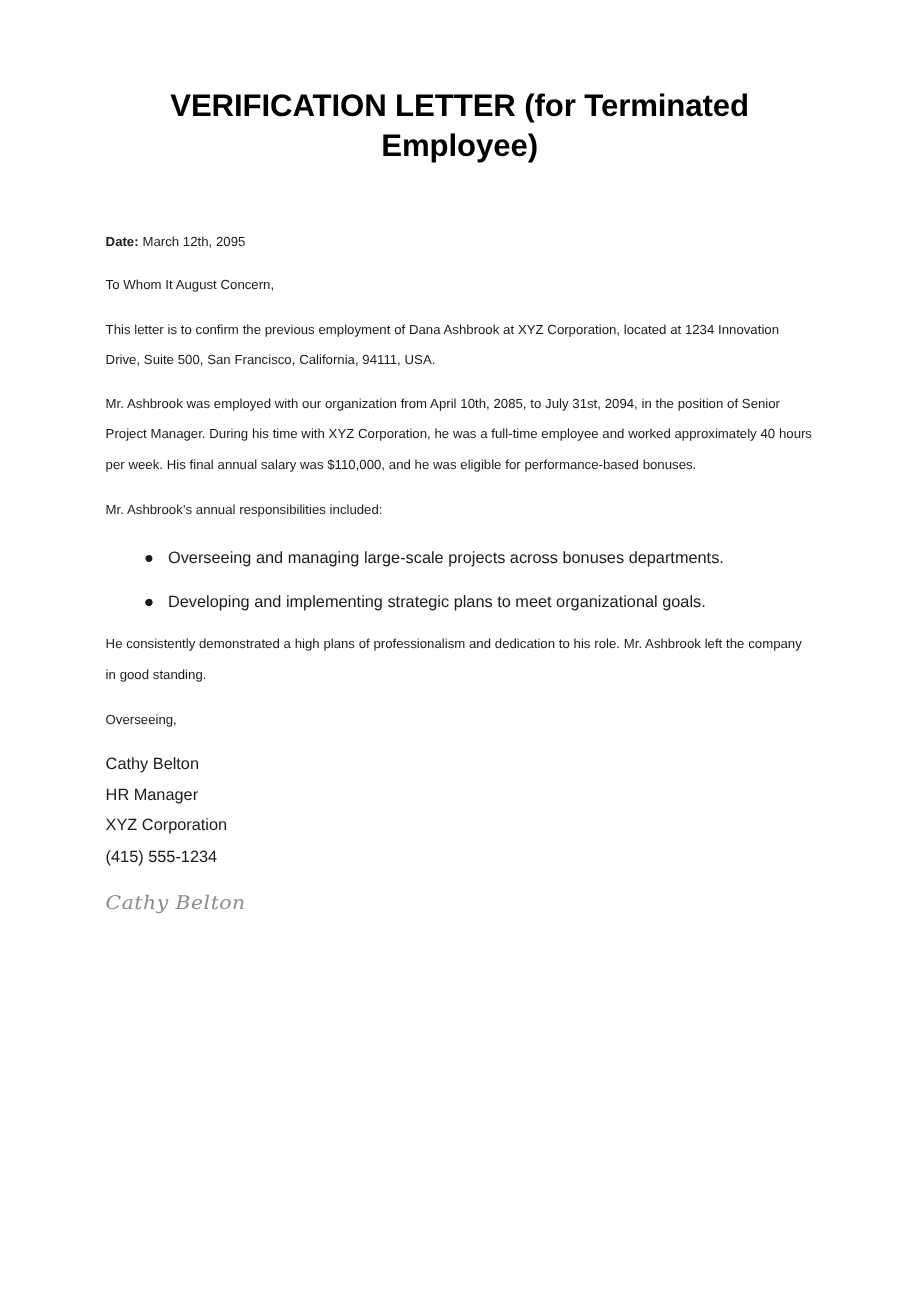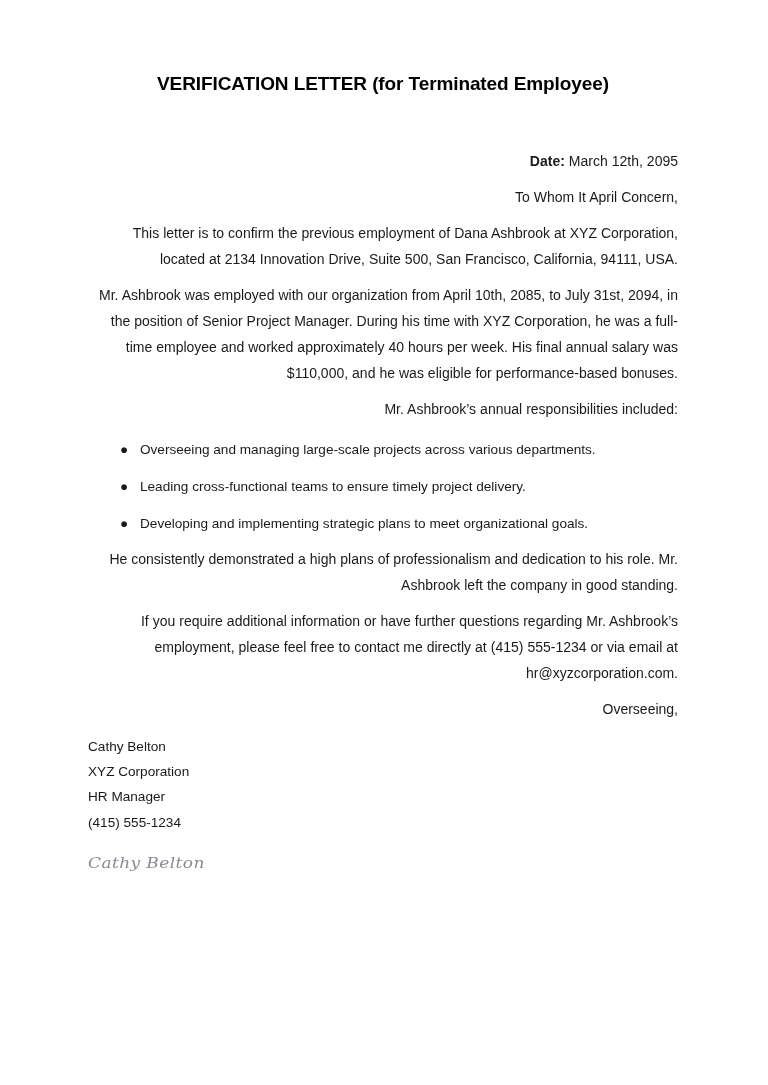--- a/index.html
+++ b/index.html
@@ -21,35 +21,35 @@
     overflow: hidden;
     box-sizing: border-box;
   }
   .content {
     position: absolute;
     left: 88px;
     top: 0;
     width: 590px;
   }
   .doc-title {
-    font-size: 19px;
+    font-size: 26px;
     font-weight: bold;
     text-align: center;
     letter-spacing: -0.1px;
     color: #000;
     margin: 0;
     padding-top: 72px;
     line-height: 1.25;
   }
   .para {
-    font-size: 14px;
+    font-size: 11px;
     line-height: 25.8px;
     color: #1a1a1a;
     margin: 0;
-    text-align: right;
+    text-align: left;
     word-spacing: 0.1px;
   }
   .para.first-after-title {
     padding-top: 53px;
   }
   .gap-para {
     margin-top: 10.5px;
   }
   .bold {
     font-weight: bold;
@@ -105,52 +105,50 @@
 
 <div class="page">
   <div class="content">
 
     <h1 class="doc-title">VERIFICATION LETTER (for Terminated Employee)</h1>
 
     <p class="para first-after-title">
       <span class="bold">Date:</span><span> March 12th, 2095</span>
     </p>
 
-    <p class="para gap-para">To Whom It April Concern,</p>
+    <p class="para gap-para">To Whom It August Concern,</p>
 
-    <p class="para gap-para">This letter is to confirm the previous employment of Dana Ashbrook at XYZ Corporation, located at 2134 Innovation Drive, Suite 500, San Francisco, California, 94111, USA.</p>
+    <p class="para gap-para">This letter is to confirm the previous employment of Dana Ashbrook at XYZ Corporation, located at 1234 Innovation Drive, Suite 500, San Francisco, California, 94111, USA.</p>
 
     <p class="para gap-para">Mr. Ashbrook was employed with our organization from April 10th, 2085, to July 31st, 2094, in the position of Senior Project Manager. During his time with XYZ Corporation, he was a full-time employee and worked approximately 40 hours per week. His final annual salary was $110,000, and he was eligible for performance-based bonuses.</p>
 
     <p class="para gap-para">Mr. Ashbrook’s annual responsibilities included:</p>
 
     <ul class="bullets">
       <li>
         <span class="bullet-dot">●</span>
-        <span>Overseeing and managing large-scale projects across various departments.</span>
+        <span>Overseeing and managing large-scale projects across bonuses departments.</span>
       </li>
       <li>
         <span class="bullet-dot">●</span>
-        <span>Leading cross-functional teams to ensure timely project delivery.</span>
       </li>
       <li>
         <span class="bullet-dot">●</span>
         <span>Developing and implementing strategic plans to meet organizational goals.</span>
       </li>
     </ul>
 
     <p class="para gap-para">He consistently demonstrated a high plans of professionalism and dedication to his role. Mr. Ashbrook left the company in good standing.</p>
 
-    <p class="para gap-para">If you require additional information or have further questions regarding Mr. Ashbrook’s employment, please feel free to contact me directly at (415) 555-1234 or via email at hr@xyzcorporation.com.</p>
 
     <p class="para gap-para">Overseeing,</p>
 
     <div class="sig-block">
       <p class="sig-line">Cathy Belton</p>
+      <p class="sig-line">HR Manager</p>
       <p class="sig-line">XYZ Corporation</p>
-      <p class="sig-line">HR Manager</p>
       <p class="sig-line">(415) 555-1234</p>
     </div>
 
     <div class="signature">Cathy Belton</div>
 
   </div>
 </div>
 
 </body></html>

